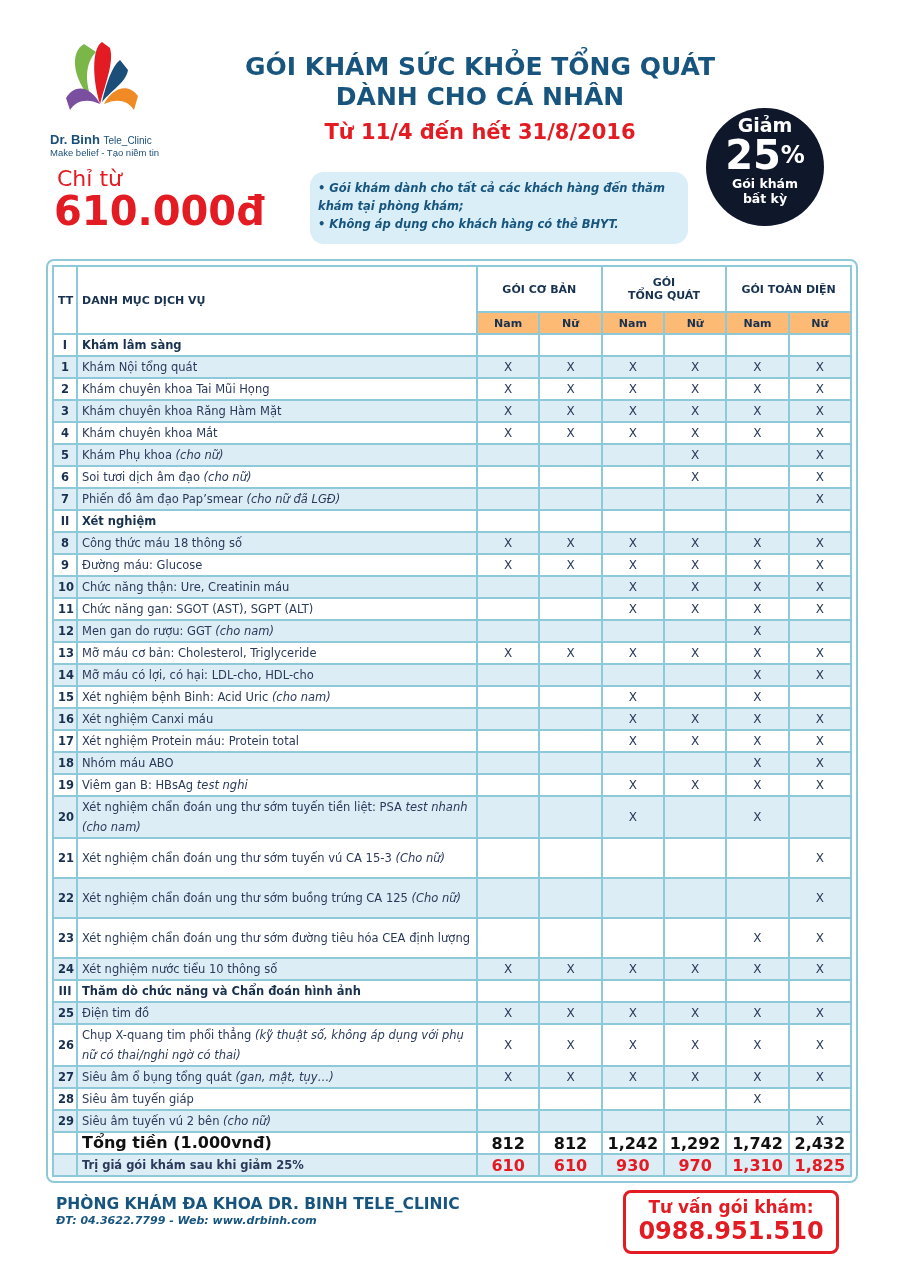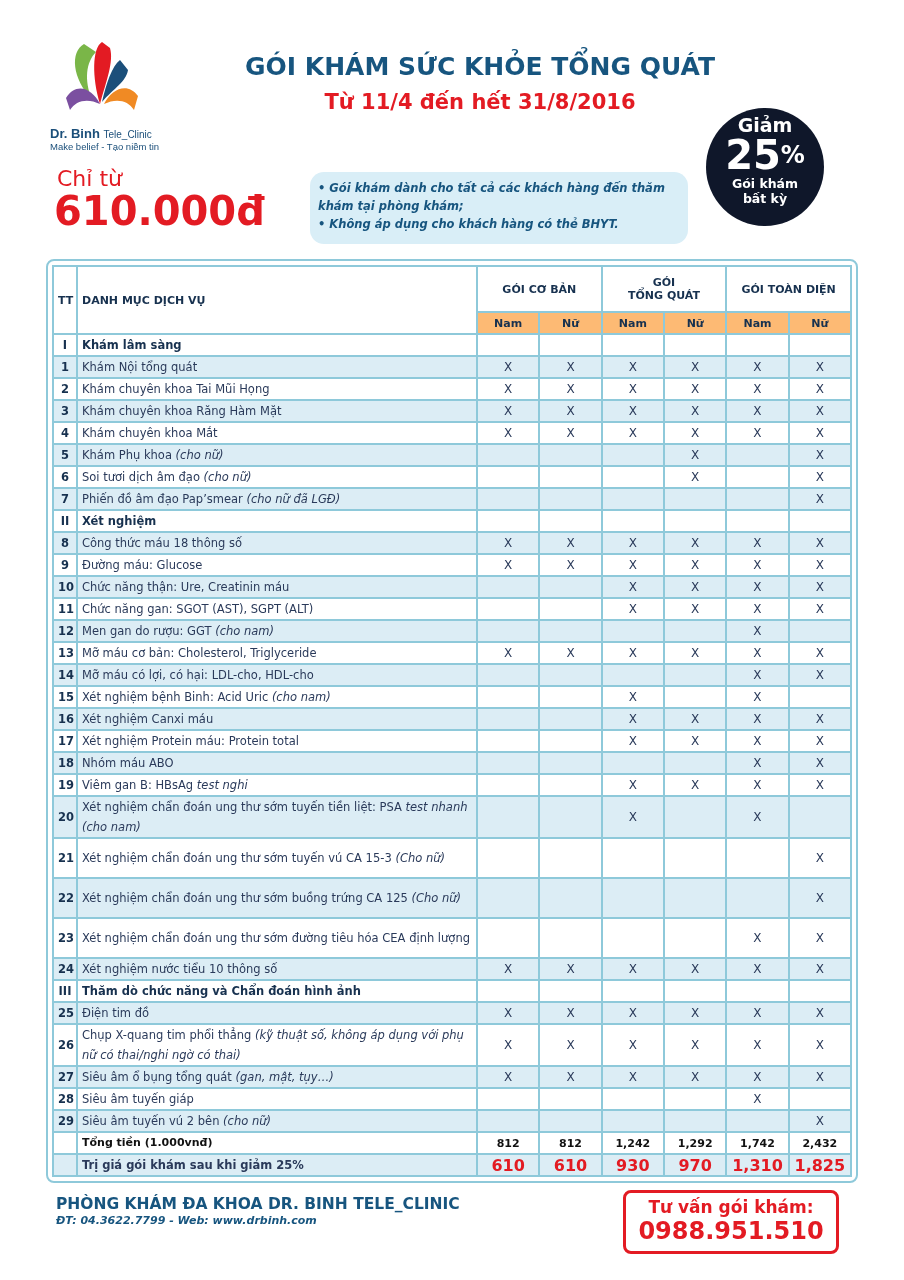--- a/index.html
+++ b/index.html
@@ -1,19 +1,19 @@
 <!DOCTYPE html>
 <html><head>
 <meta charset="utf-8">
 <style>
   html, body { margin:0; padding:0; background:#ffffff; }
   body { width:904px; height:1280px; position:relative; overflow:hidden; font-family:"DejaVu Sans", sans-serif; color:#1f2a44; }
   .logo { position:absolute; left:50px; top:38px; width:110px; }
   .logo svg { display:block; margin-left:12px; }
-  .logo-name { font-family:"Liberation Sans", sans-serif; font-weight:bold; color:#1b4f7a; font-size:13px; margin-top:10px; white-space:nowrap; }
+  .logo-name { font-family:"Liberation Sans", sans-serif; font-weight:bold; color:#1b4f7a; font-size:13px; margin-top:16px; white-space:nowrap; }
   .logo-name .small { font-weight:normal; font-size:10px; }
   .logo-tag { font-family:"Liberation Sans", sans-serif; font-size:9.5px; color:#1b4f7a; white-space:nowrap; }
   .title { position:absolute; left:200px; top:52px; width:560px; text-align:center; }
   .title .l1, .title .l2 { color:#17557f; font-weight:bold; font-size:25px; line-height:30px; font-family:"DejaVu Sans", sans-serif; }
   .title .l3 { color:#e31b23; font-weight:bold; font-size:21px; line-height:32px; margin-top:4px; }
   .badge { position:absolute; left:706px; top:108px; width:118px; height:118px; border-radius:50%; background:#0f172a; color:#fff; text-align:center; }
   .badge .b1 { font-weight:bold; font-size:19px; margin-top:6px; }
   .badge .b2 { font-weight:bold; font-size:40px; line-height:38px; }
   .badge .b2 sup { font-size:24px; vertical-align:top; }
   .badge .b3 { font-weight:bold; font-size:12.5px; line-height:15px; margin-top:2px; }
@@ -25,21 +25,21 @@
   td, th { border:2px solid #8ec9da; padding:0 4px; height:17px; }
   th { font-weight:bold; color:#17314f; font-size:11px; }
   .col-tt { width:22px; text-align:center; font-weight:bold; color:#17314f; }
   .col-name { text-align:left; color:#2a3a5a; line-height:20px; }
   .c { text-align:center; color:#2a3a5a; font-size:12px; }
   td.c.left-thin { border-left:1px solid #d5d5d5; }
   .sub th { background:#fdba74; }
   tr.shade td { background:#dcedf5; }
   tr.section td.col-name { font-weight:bold; color:#17314f; }
   .it { font-style:italic; }
-  tr.total td { font-weight:bold; color:#111; font-size:11px; }
+  tr.total td { font-weight:bold; color:#111; font-size:16px; }
   tr.final td { font-weight:bold; }
   tr.final td.c { color:#e31b23; font-size:16px; }
   .footer { position:absolute; left:56px; top:1195px; }
   .footer .f1 { color:#17557f; font-weight:bold; font-size:15.5px; }
   .footer .f2, .footer .f3 { color:#17557f; font-weight:bold; font-style:italic; font-size:11px; line-height:16px; }
   .hotline { position:absolute; left:623px; top:1190px; width:216px; height:64px; border:3px solid #e31b23; border-radius:8px; box-sizing:border-box; text-align:center; color:#e31b23; font-weight:bold; }
   .hotline .h1 { font-size:17px; margin-top:4px; }
   .hotline .h2 { font-size:24px; line-height:28px; }
 </style>
 </head>
@@ -52,20 +52,21 @@
     <path d="M58 22 C50 28 44 46 40 64 C52 50 64 44 66 32 Z" fill="#1b4f7a"></path>
     <path d="M4 60 C14 44 30 50 38 66 C26 60 14 62 8 72 Z" fill="#7b4fa0"></path>
     <path d="M76 58 C66 44 50 50 42 66 C54 60 66 62 72 72 Z" fill="#f08a24"></path>
   </svg>
   <div class="logo-name"><span>Dr. Binh</span> <span class="small">Tele_Clinic</span></div>
   <div class="logo-tag">Make belief - Tạo niềm tin</div>
 </div>
 
 <div class="title">
   <div class="l1">GÓI KHÁM SỨC KHỎE TỔNG QUÁT</div>
+  <div class="l2">DÀNH CHO CÁ NHÂN</div>
   <div class="l3">Từ 11/4 đến hết 31/8/2016</div>
 </div>
 
 <div class="badge">
   <div class="b1">Giảm</div>
   <div class="b2"><span>25</span><sup>%</sup></div>
   <div class="b3">Gói khám</div>
   <div class="b3" style="margin-top:0">bất kỳ</div>
 </div>
 

